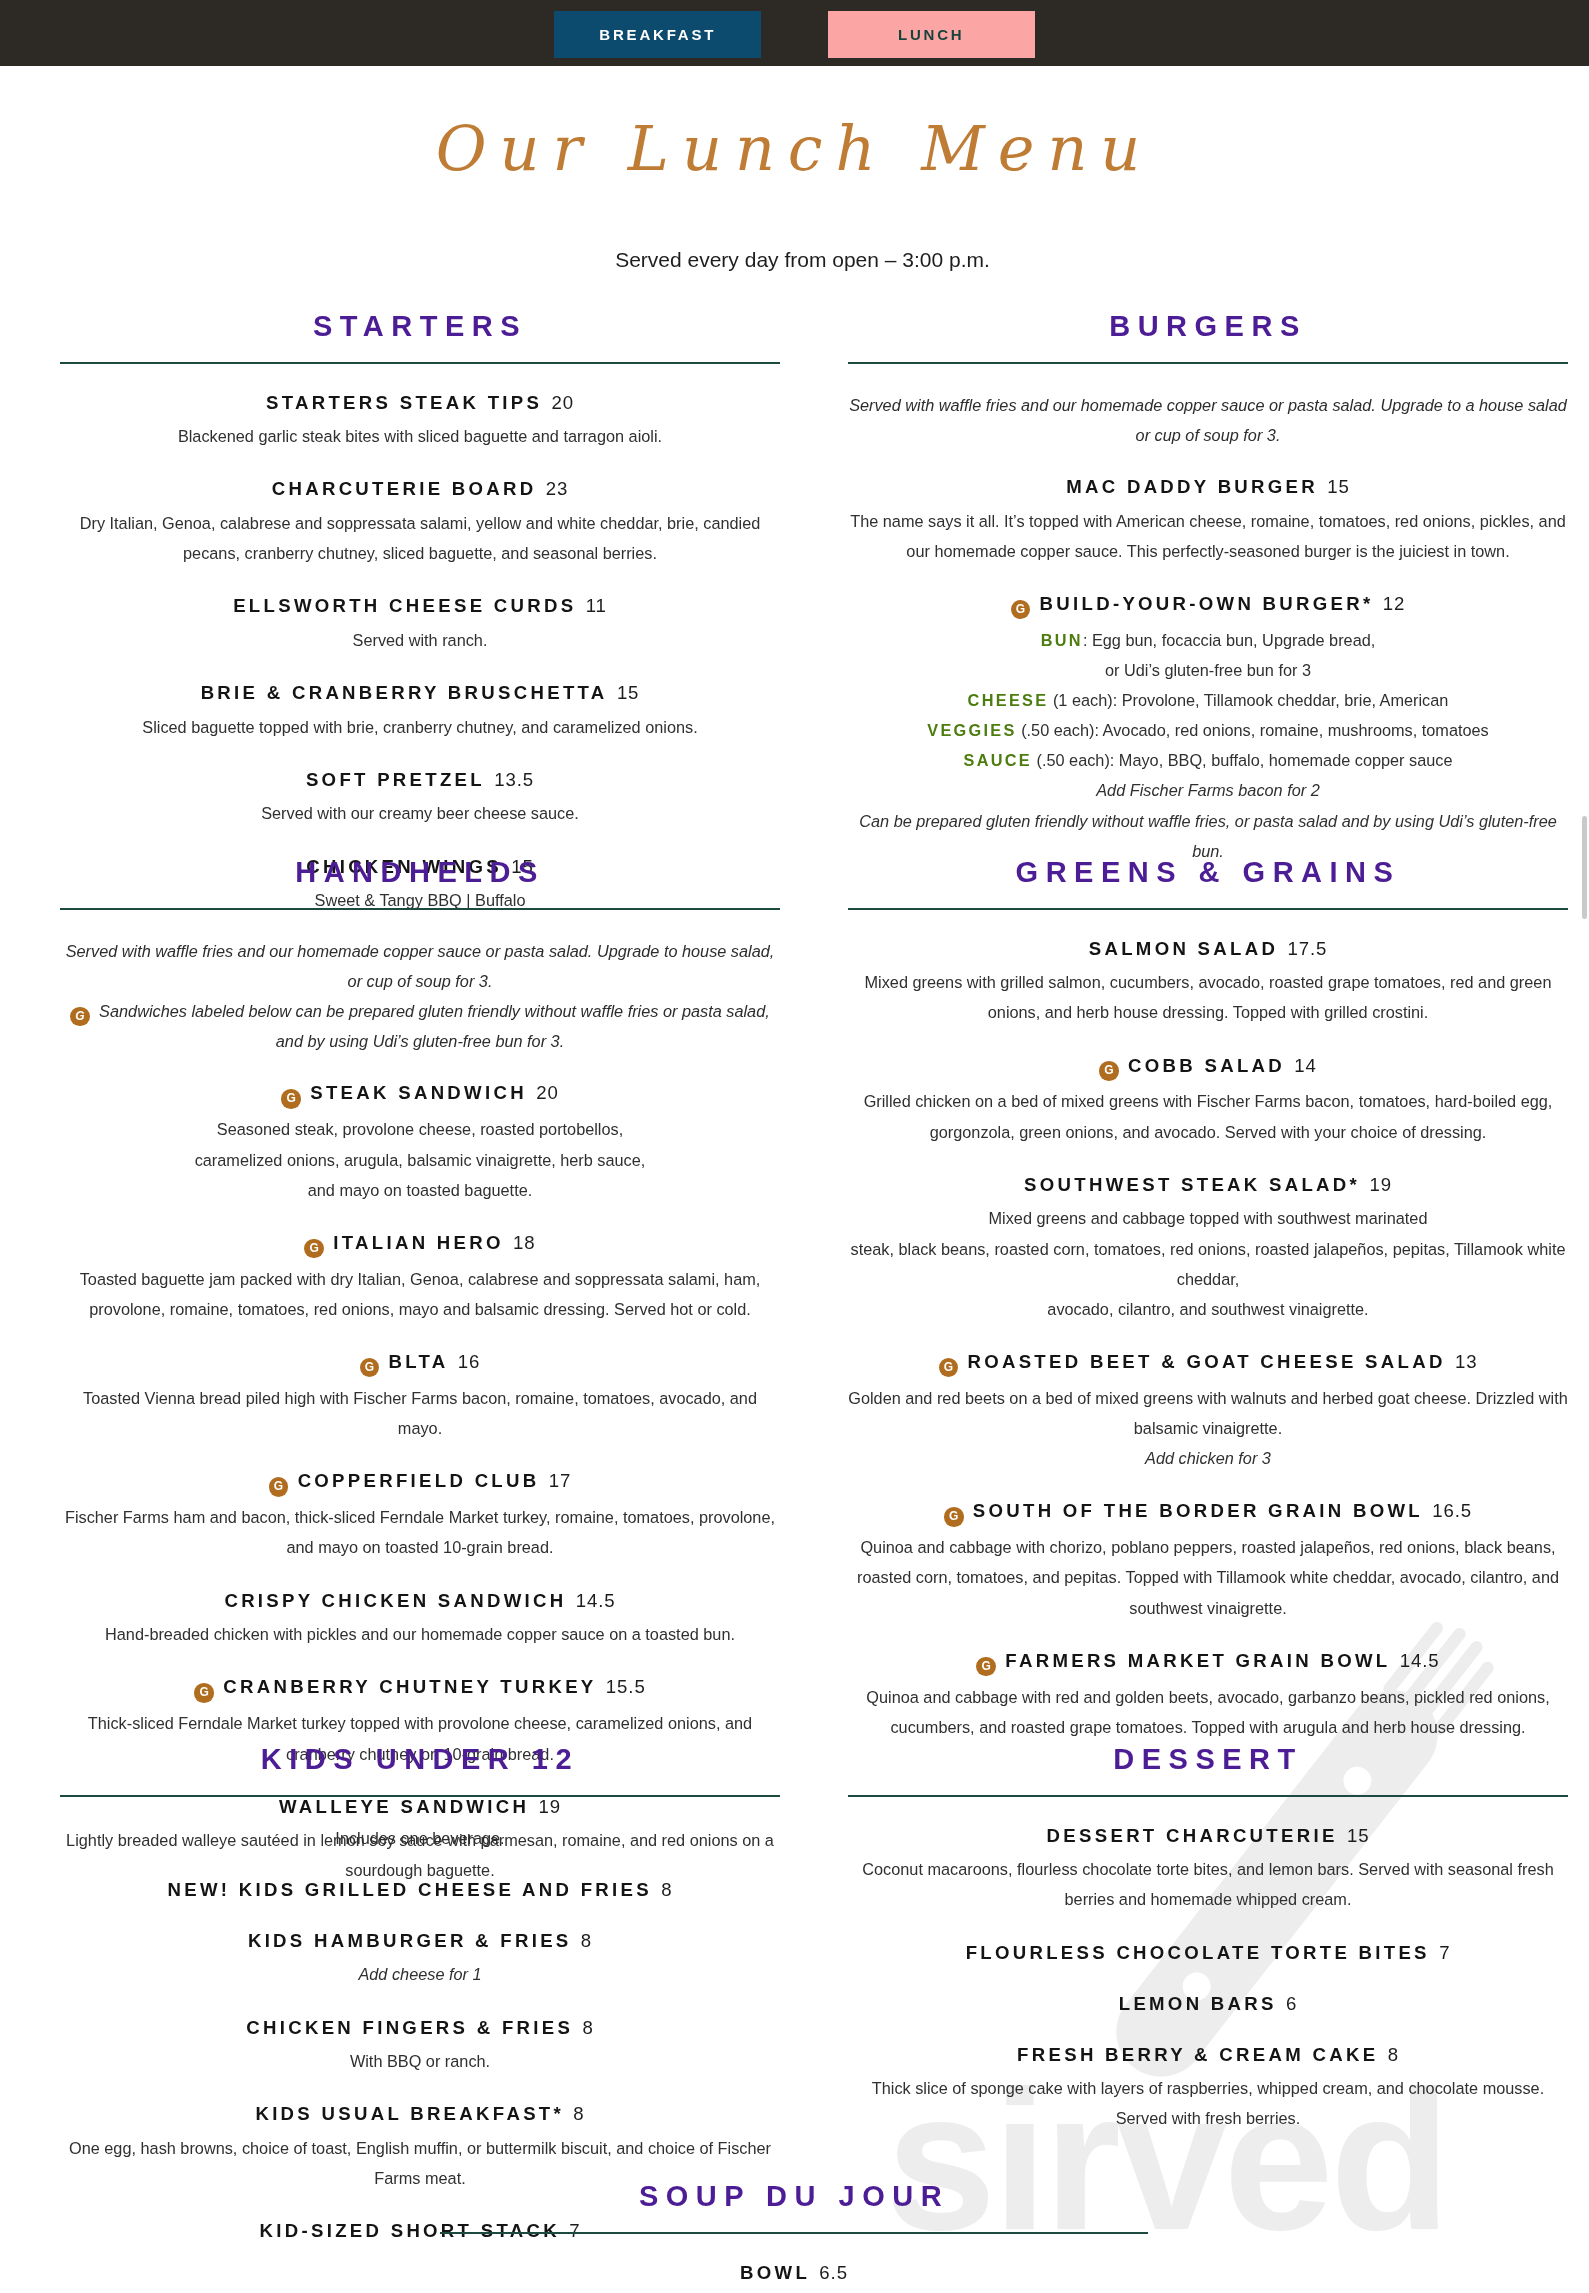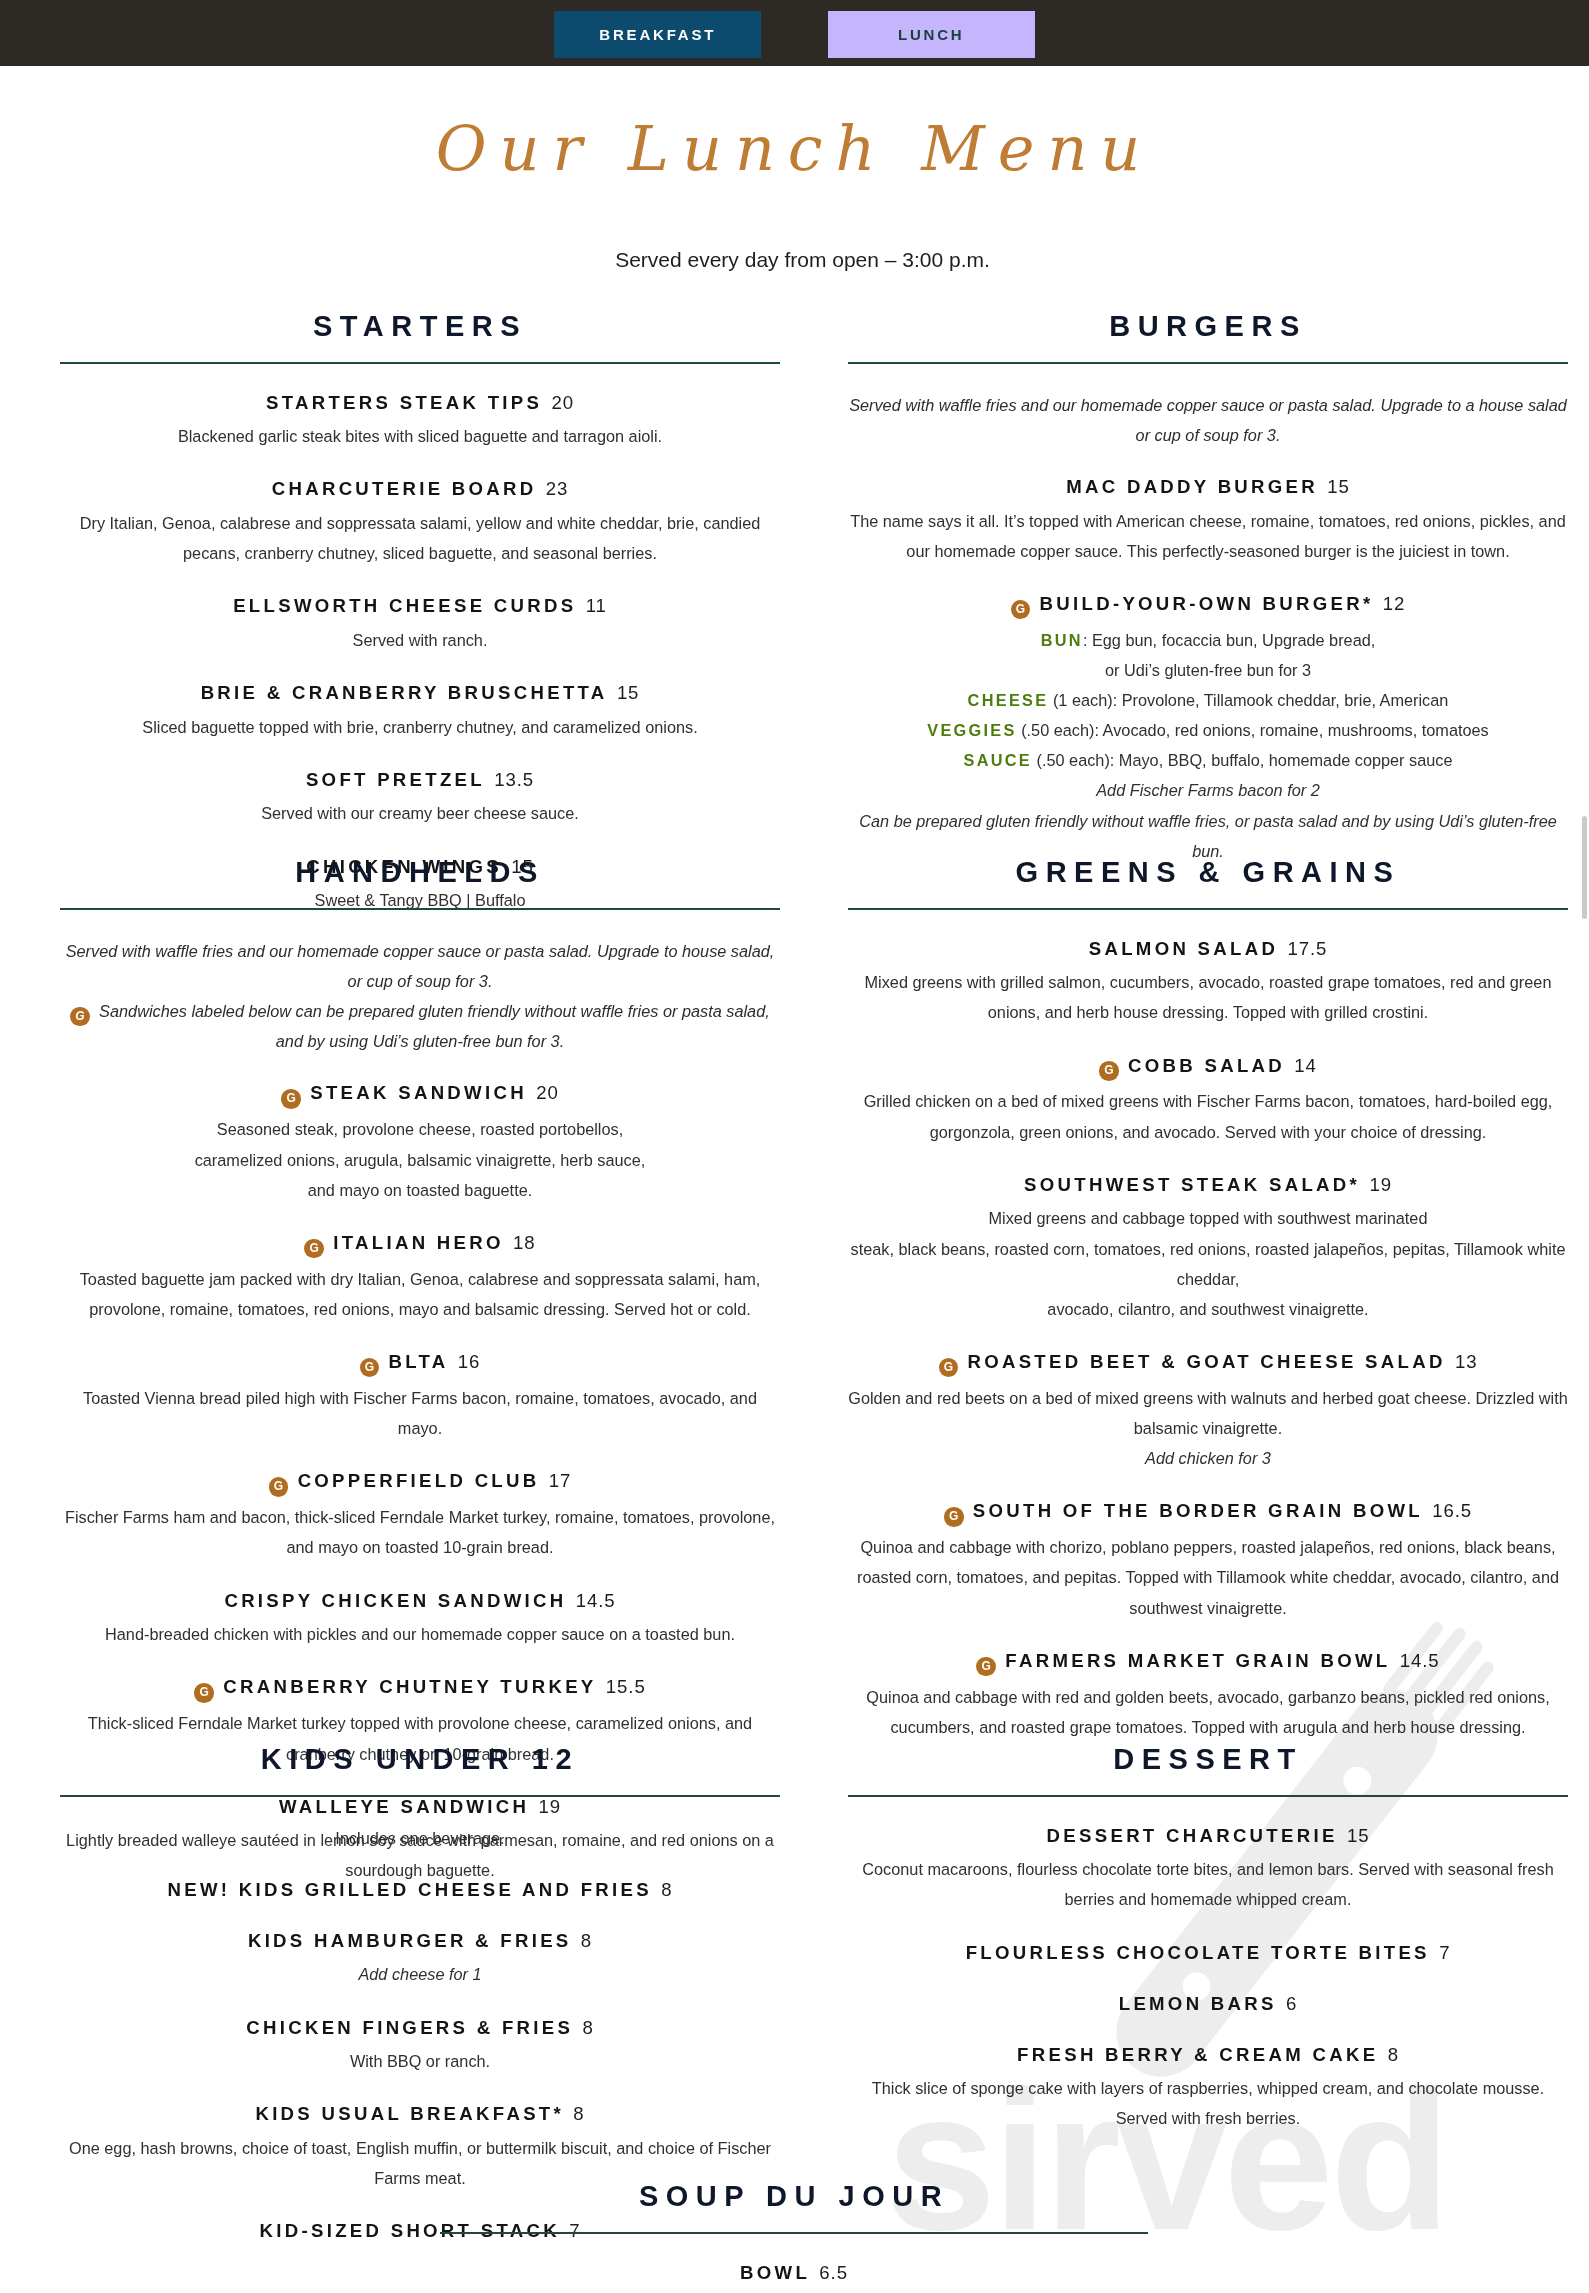--- a/index.html
+++ b/index.html
@@ -7,40 +7,40 @@
         font-family:"Liberation Sans",sans-serif;color:#141414;}
 
   
   .topbar{position:absolute;top:0;left:0;right:0;height:66px;background:#2d2a26;
           display:flex;justify-content:center;align-items:flex-start;gap:20.5px;
           padding-top:11.2px;box-sizing:border-box;z-index:3;}
   .tab{width:207px;height:47px;border:none;cursor:pointer;
        font-family:"Liberation Sans",sans-serif;font-weight:700;font-size:15px;
        letter-spacing:2.8px;}
   .tab-breakfast{background:#0c4a6e;color:#ffffff;}
-  .tab-lunch{background:#c4b5fd;color:#17433a;margin-left:46px;}
+  .tab-lunch{background:#fca5a5;color:#17433a;margin-left:46px;}
 
   
   .script-title{position:absolute;top:112px;left:0;width:100%;text-align:center;margin:0;
                 font-family:"DejaVu Serif",serif;font-style:italic;font-weight:400;
                 font-size:62px;letter-spacing:13px;color:#bf7c35;z-index:2;}
   .subtitle{position:absolute;top:248px;left:8px;width:100%;text-align:center;margin:0;
             font-size:21px;color:#1e1e1e;z-index:2;}
 
   
   .menu-section{position:absolute;width:720px;text-align:center;z-index:2;}
   #sec-starters{left:60px;top:310px;}
   #sec-burgers{left:848px;top:310px;}
   #sec-handhelds{left:60px;top:856px;}
   #sec-greens-grains{left:848px;top:856px;}
   #sec-kids{left:60px;top:1743px;}
   #sec-dessert{left:848px;top:1743px;}
   #sec-soup{left:440px;top:2180px;width:708px;}
 
-  .sec-title{font-size:29px;font-weight:700;letter-spacing:7.5px;color:#0f172a;margin:0 0 18.6px;}
+  .sec-title{font-size:29px;font-weight:700;letter-spacing:7.5px;color:#4c1d95;margin:0 0 18.6px;}
   .sec-rule{border-top:2.8px solid #1c4a3e;margin:0 0 26px;}
 
   .intro{font-size:16.3px;line-height:1.85;color:#2d2d2d;margin:0;}
   .intro.it{font-style:italic;}
   .intro-block{margin-bottom:24px;}
 
   .item{margin-bottom:25px;}
   .item:last-child{margin-bottom:0;}
   .item-head{margin:0 0 5.6px;font-size:18.6px;line-height:1.4;color:#141414;}
   .item-name{font-weight:700;letter-spacing:3.3px;}

